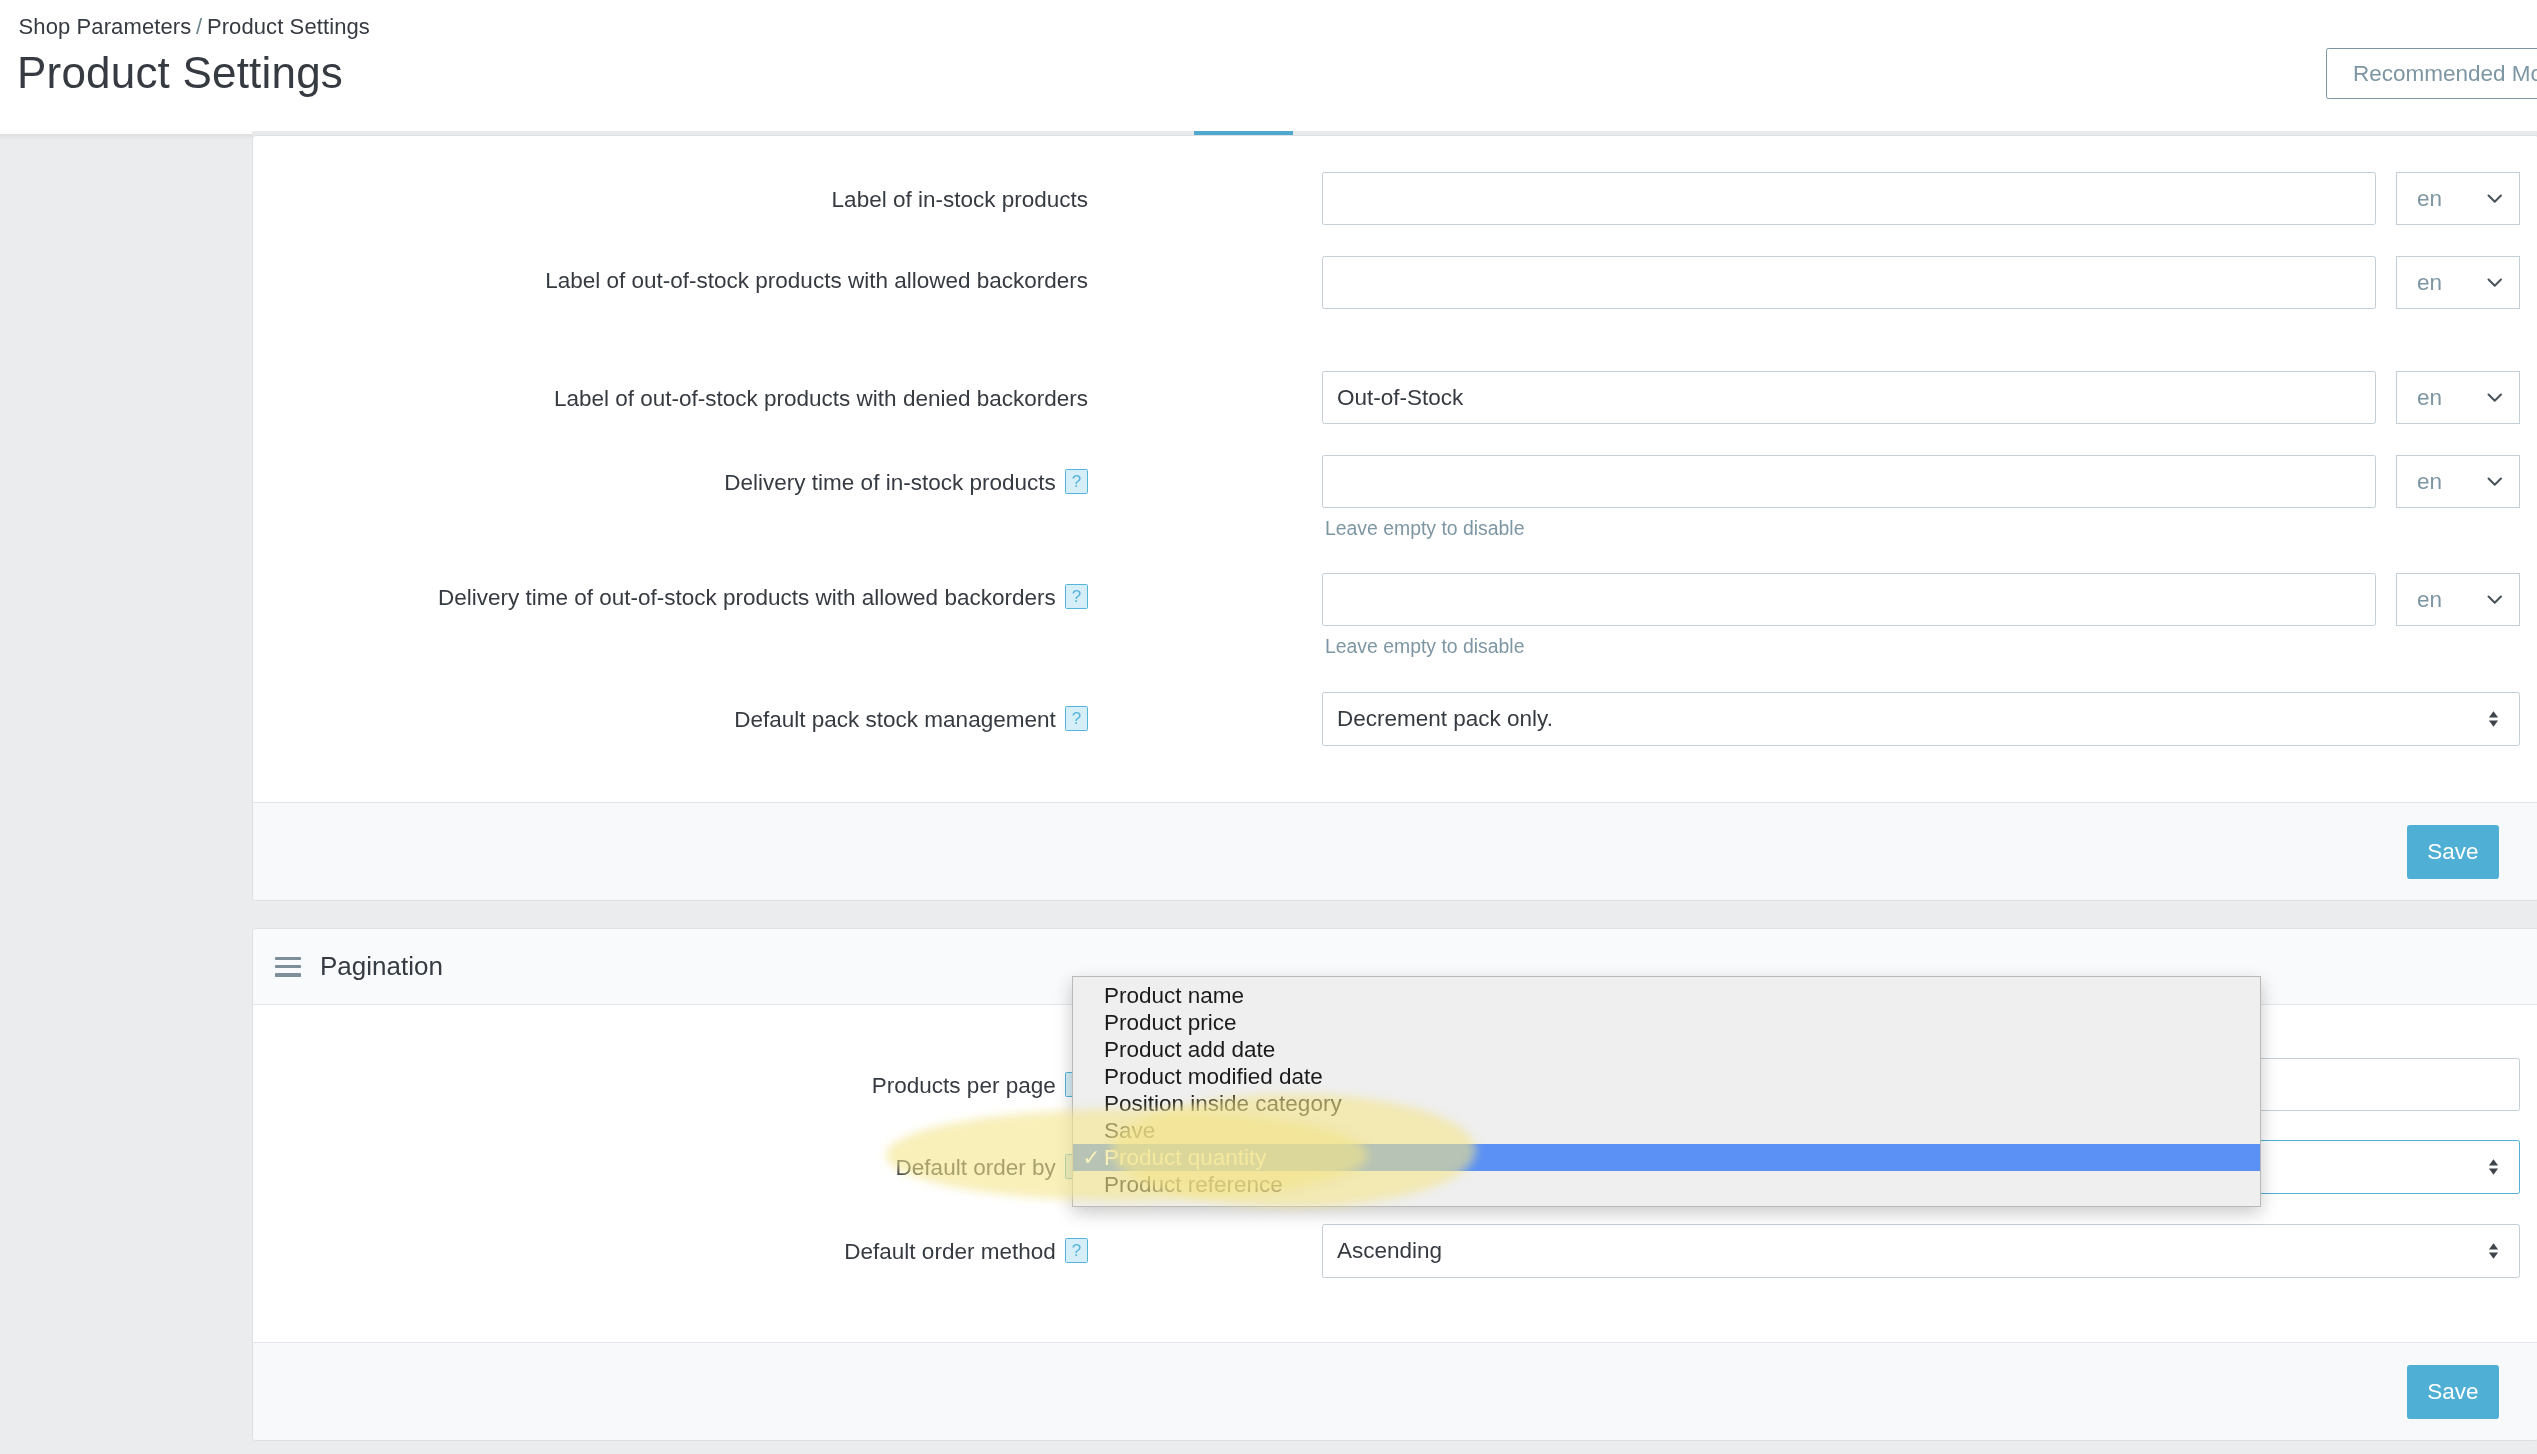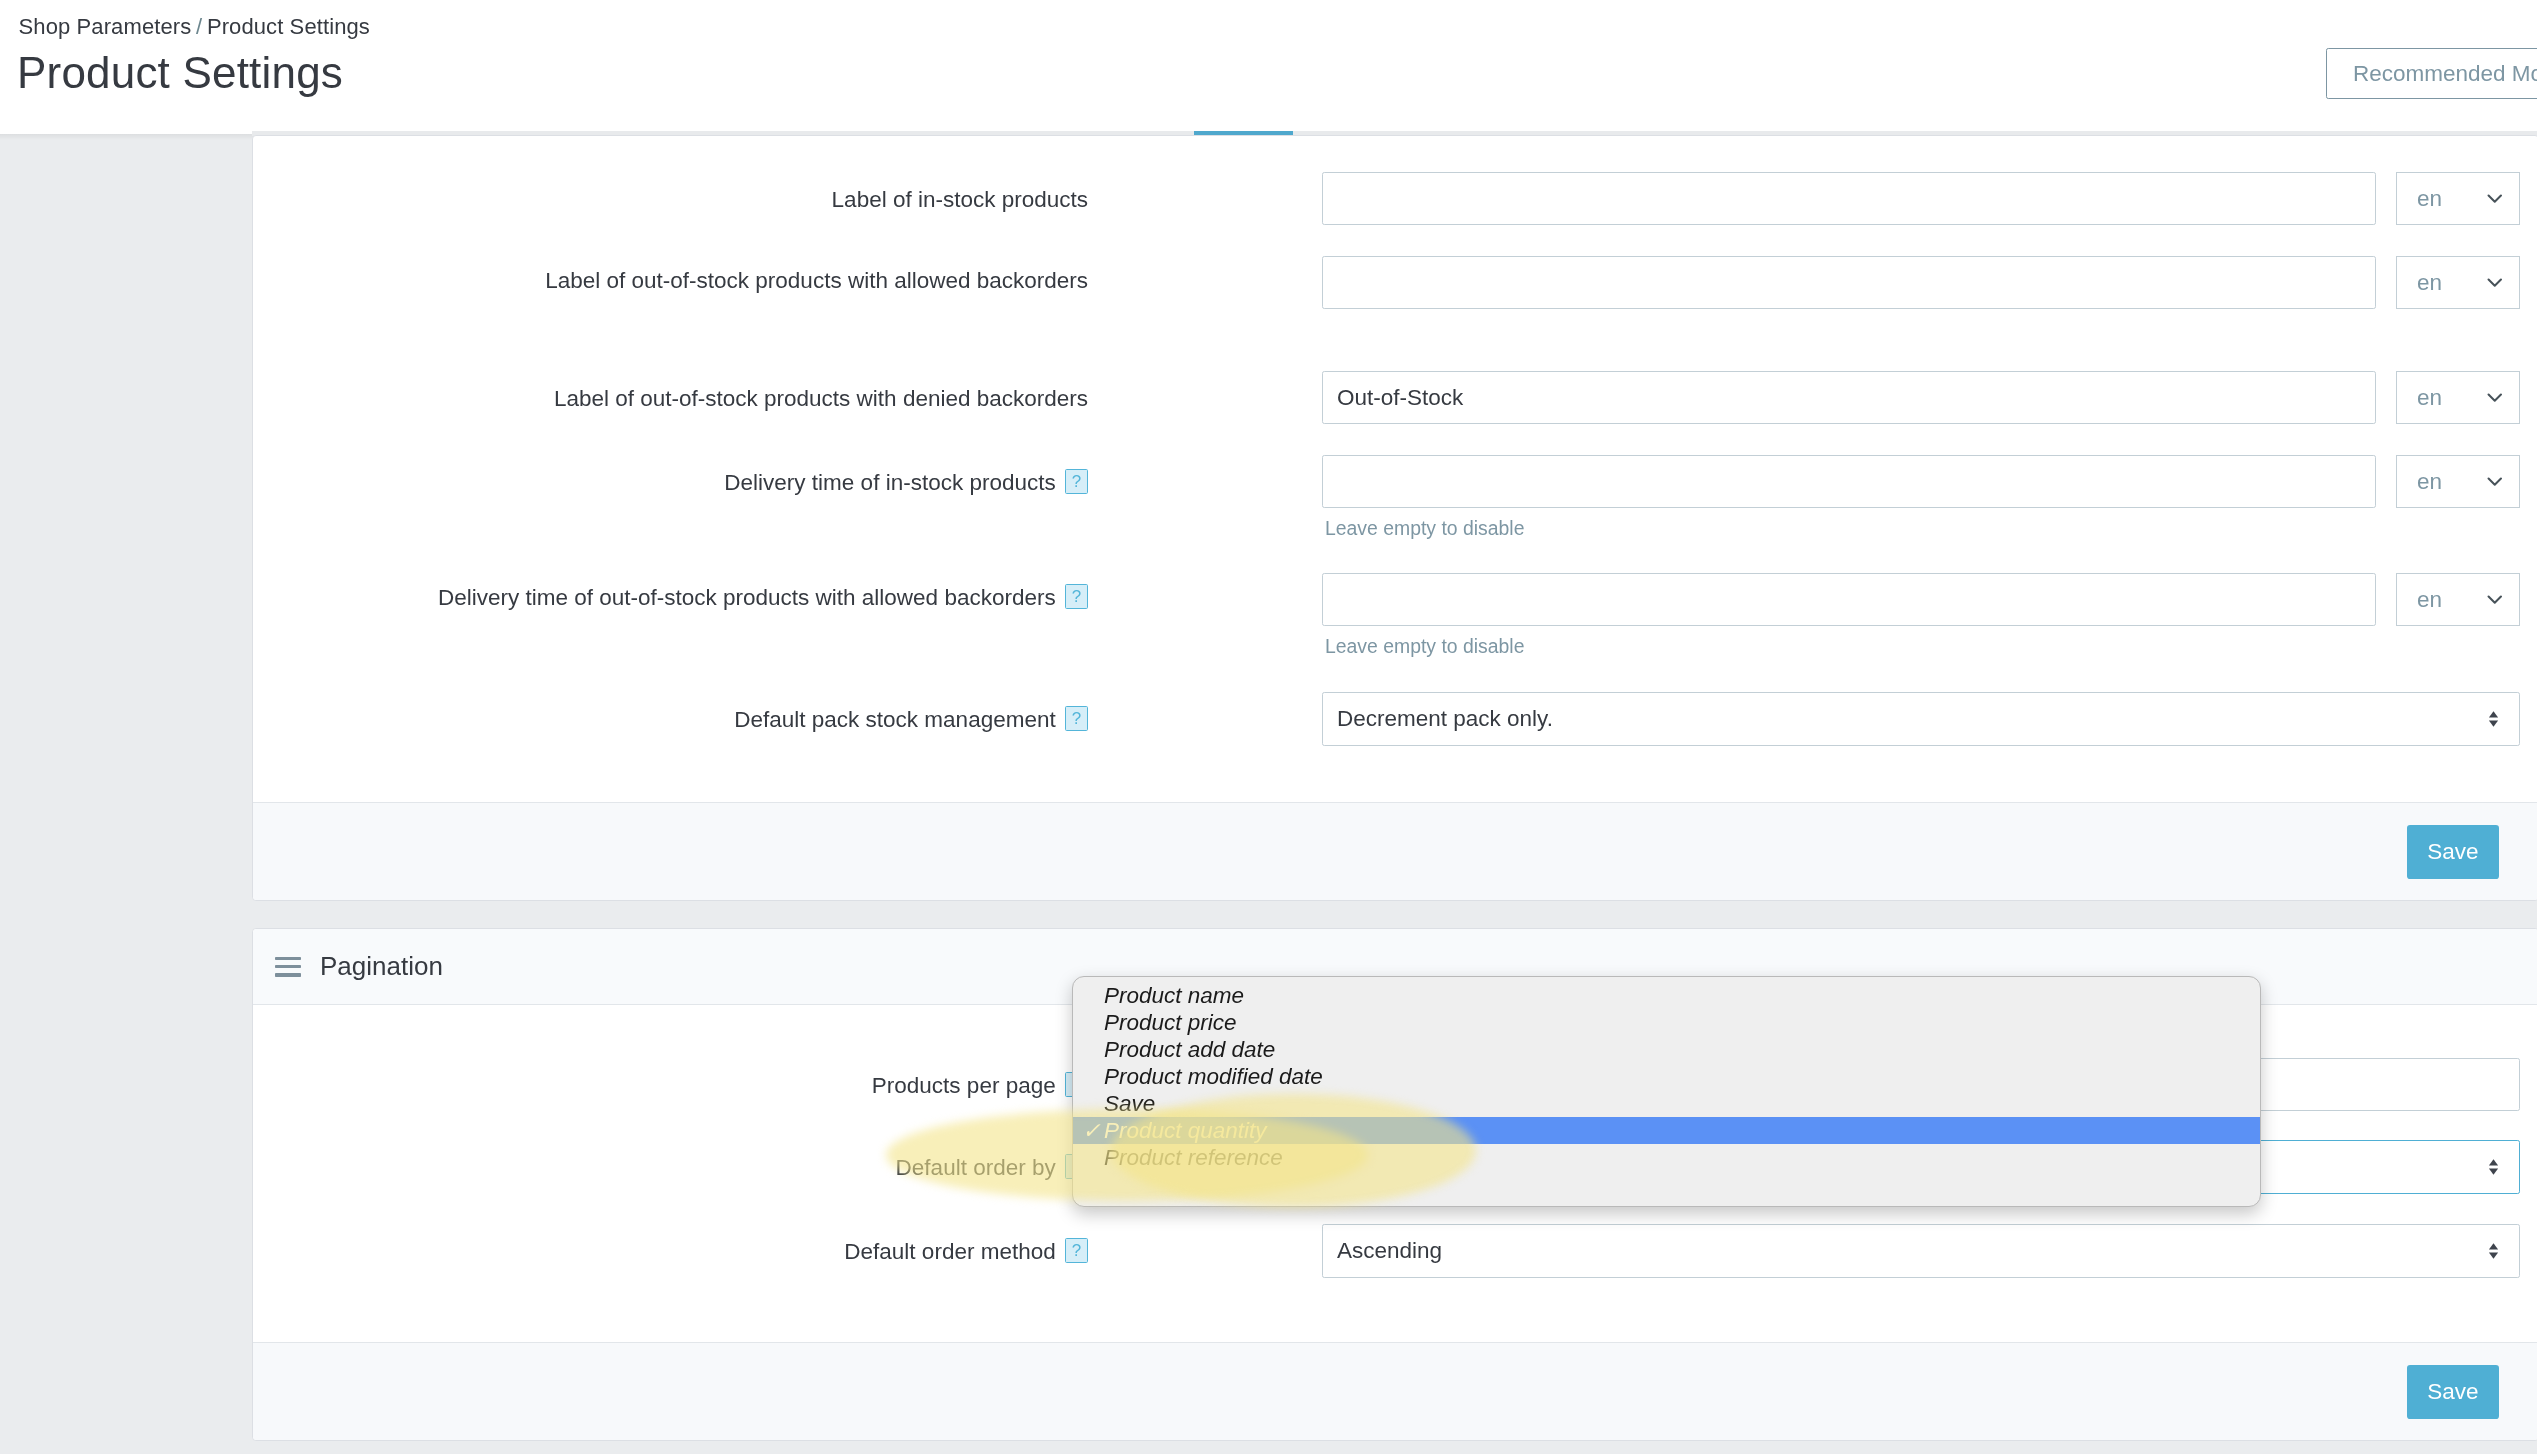--- a/index.html
+++ b/index.html
@@ -168,26 +168,25 @@
   .hamburger i { display: block; height: 3.1px; background: #7d8f9b; border-radius: 0.8px; }
   .panel-head-title { font-size: 26px; color: #363a41; }
 
   
   .dropdown-popup {
     position: absolute;
     left: 1072px; top: 976px;
     width: 1189px; height: 231px;
     background: #efefef;
     border: 0.8px solid #b9b9b9;
-    border-radius: 12px;
+    border-radius: 0;
     box-shadow: 0 6.2px 17px rgba(0,0,0,.22);
     padding: 5.4px 0;
     overflow: hidden;
     z-index: 40;
-    font-style: italic;
   }
   .dd-option {
     height: 27px; line-height: 27px;
     font-size: 22.5px; color: #1b1b1b;
     padding-left: 31px;
     position: relative;
     white-space: nowrap;
     cursor: default;
   }
   .dd-option.selected { background: #5b91f5; color: #ffffff; }
@@ -361,20 +360,21 @@
   <div class="card-footer">
     <button class="save-btn">Save</button>
   </div>
 </div>
 
 <div class="dropdown-popup" id="order-by-popup">
     <div class="dd-option"><span>Product name</span></div>
     <div class="dd-option"><span>Product price</span></div>
     <div class="dd-option"><span>Product add date</span></div>
     <div class="dd-option"><span>Product modified date</span></div>
+    <div class="dd-option"><span>Position inside category</span></div>
     <div class="dd-option"><span>Save</span></div>
     <div class="dd-option selected"><span class="tick">✓</span><span>Product quantity</span></div>
     <div class="dd-option"><span>Product reference</span></div>
   </div>
 
 <div class="hl-blob" style="left:886px; top:1109px; width:482px; height:92px;"></div>
 <div class="hl-blob" style="left:1111px; top:1094px; width:365px; height:113px;"></div>
 
 
 </body></html>

